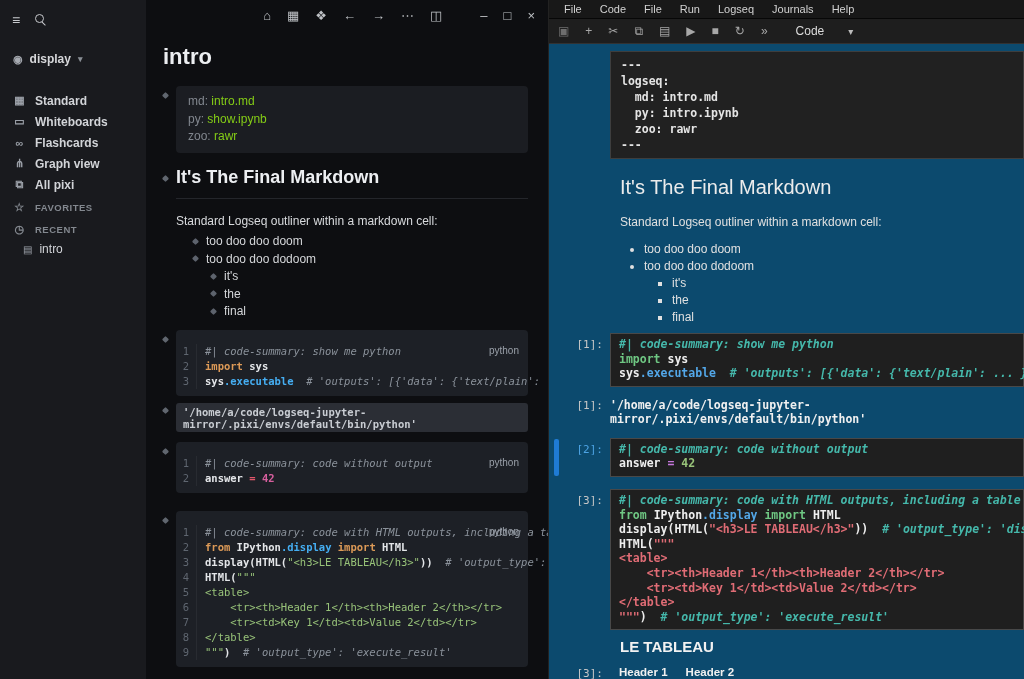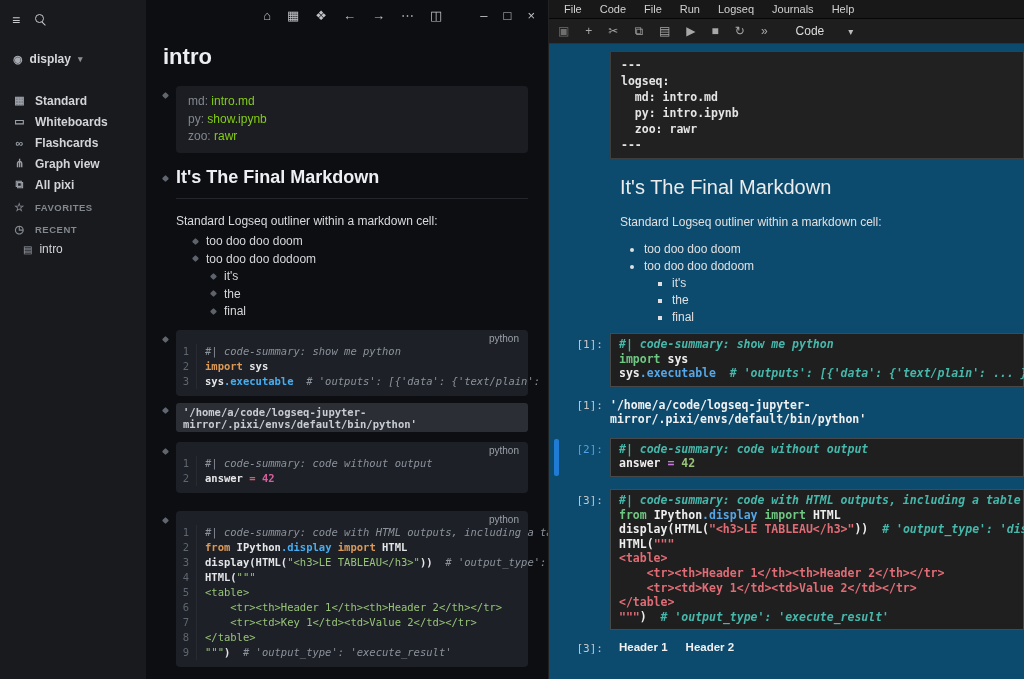--- a/index.html
+++ b/index.html
@@ -43,21 +43,21 @@
   .h2blk .bul{padding-top:9px;}
   .ls-h2{flex:1;font-size:18px;font-weight:700;color:#edeff2;margin:0;padding-bottom:10px;border-bottom:1px solid #24262b;}
   .lead{font-size:12px;color:#d9dbde;margin:15px 0 5px 13px;}
   .oli{display:flex;align-items:center;gap:8px;height:17.5px;font-size:12px;color:#d4d6d9;}
   .oli.l1{margin-left:30px;}
   .oli.l2{margin-left:48px;}
   .dm{width:5px;height:5px;background:#5d636d;transform:rotate(45deg);border-radius:1px;flex-shrink:0;cursor:pointer;}
 
   .cblk{margin-top:10px;}
   .codebox{flex:1;background:#1d2026;border-radius:4px;position:relative;padding:14px 6px 7px 0;min-width:0;}
-  .lang{position:absolute;top:3px;right:9px;font-size:10px;color:#9aa0a9;}
+  .lang{position:absolute;top:15px;right:9px;font-size:10px;color:#9aa0a9;}
   .ls .cl{display:flex;line-height:15px;font-size:10.5px;}
   .ls .ln{width:21px;text-align:right;padding-right:7px;margin-right:8px;color:#5f6670;border-right:1px solid #282b31;flex-shrink:0;}
   .lc{white-space:pre;}
   .ls .tok-c{color:#8b929b;font-style:italic;}
   .ls .tok-k{color:#dd9a57;font-weight:700;}
   .ls .tok-p{color:#e4e6e9;font-weight:700;}
   .ls .tok-b{color:#45aef2;font-weight:700;}
   .ls .tok-s{color:#98c379;}
   .ls .tok-o{color:#e0566b;font-weight:700;}
   .ls .tok-n{color:#d75f9e;font-weight:700;}
@@ -391,20 +391,21 @@
             <div class="cl"><span class="lc"><span class="tok-p">HTML(</span><span class="tok-s">"""</span></span></div>
             <div class="cl"><span class="lc"><span class="tok-s">&lt;table&gt;</span></span></div>
             <div class="cl"><span class="lc"><span class="tok-s">    &lt;tr&gt;&lt;th&gt;Header 1&lt;/th&gt;&lt;th&gt;Header 2&lt;/th&gt;&lt;/tr&gt;</span></span></div>
             <div class="cl"><span class="lc"><span class="tok-s">    &lt;tr&gt;&lt;td&gt;Key 1&lt;/td&gt;&lt;td&gt;Value 2&lt;/td&gt;&lt;/tr&gt;</span></span></div>
             <div class="cl"><span class="lc"><span class="tok-s">&lt;/table&gt;</span></span></div>
             <div class="cl"><span class="lc"><span class="tok-s">"""</span><span class="tok-p">)</span><span class="tok-c">  # 'output_type': 'execute_result'</span></span></div>
           </div>
       </div>
     </div>
 
+    <h3 class="jh3">LE TABLEAU</h3>
 
     <div class="jrow">
       <div class="jprompt">[3]:</div>
       <table class="jtable">
         <tbody>
             <tr>
           <th>Header 1</th>
           <th>Header 2</th>
         </tr>
 

